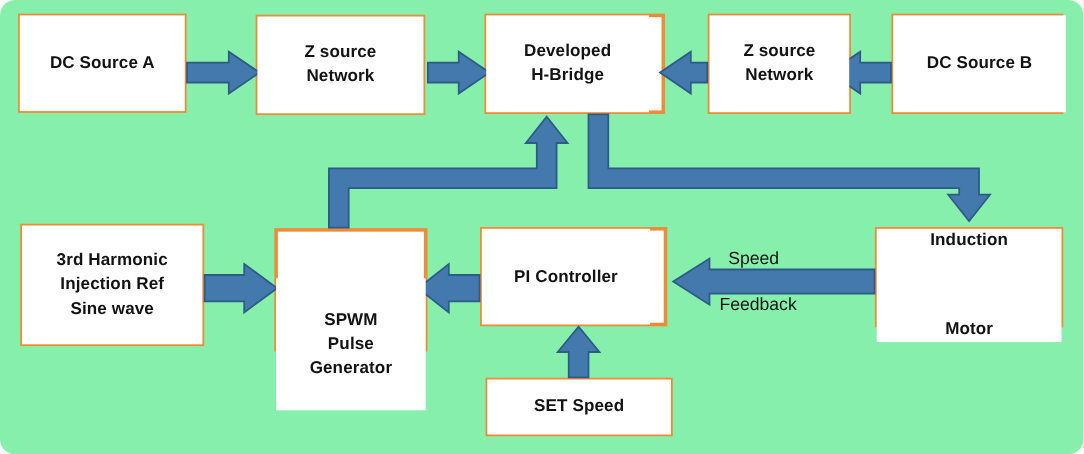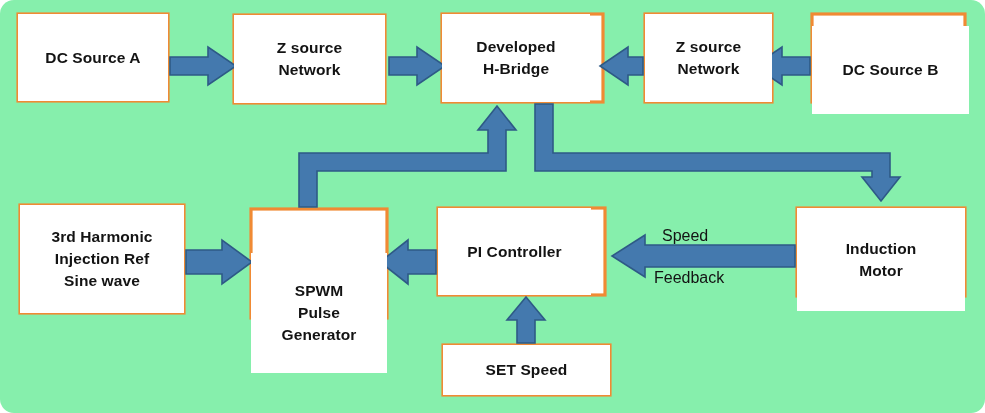--- a/index.html
+++ b/index.html
@@ -112,41 +112,41 @@
   <div class="node-box" style="left:442px;top:14px;width:148px;height:88px;">
     <span class="line">Developed</span>
     <span class="line">H-Bridge</span>
   </div>
 
   <div class="node-box" style="left:645px;top:14px;width:127px;height:88px;">
     <span class="line">Z source</span>
     <span class="line">Network</span>
   </div>
 
-  <div class="node-box" style="left:812px;top:14px;width:157px;height:88px;margin-top:12px;">
+  <div class="node-box" style="left:812px;top:14px;width:157px;height:88px;">
     <span class="line">DC Source B</span>
   </div>
 
   <div class="node-box" style="left:20px;top:205px;width:164px;height:108px;">
     <span class="line">3rd Harmonic</span>
     <span class="line">Injection Ref</span>
     <span class="line">Sine wave</span>
   </div>
 
   <div class="node-box" style="left:251px;top:209px;width:136px;height:120px;margin-top:44px;">
     <span class="line">SPWM</span>
     <span class="line">Pulse</span>
     <span class="line">Generator</span>
   </div>
 
   <div class="node-box" style="left:438px;top:208px;width:153px;height:87px;">
     <span class="line">PI Controller</span>
   </div>
 
-  <div class="node-box" style="left:797px;top:208px;width:168px;height:103px;">
+  <div class="node-box" style="left:797px;top:208px;width:168px;height:103px;justify-content:space-between;">
     <span class="line">Induction</span>
     <span class="line">Motor</span>
   </div>
 
   <div class="node-box" style="left:443px;top:345px;width:167px;height:50px;">
     <span class="line">SET Speed</span>
   </div>
 
   <div class="edge-label" style="left:662px;top:226px;">Speed</div>
   <div class="edge-label" style="left:654px;top:268px;">Feedback</div>

